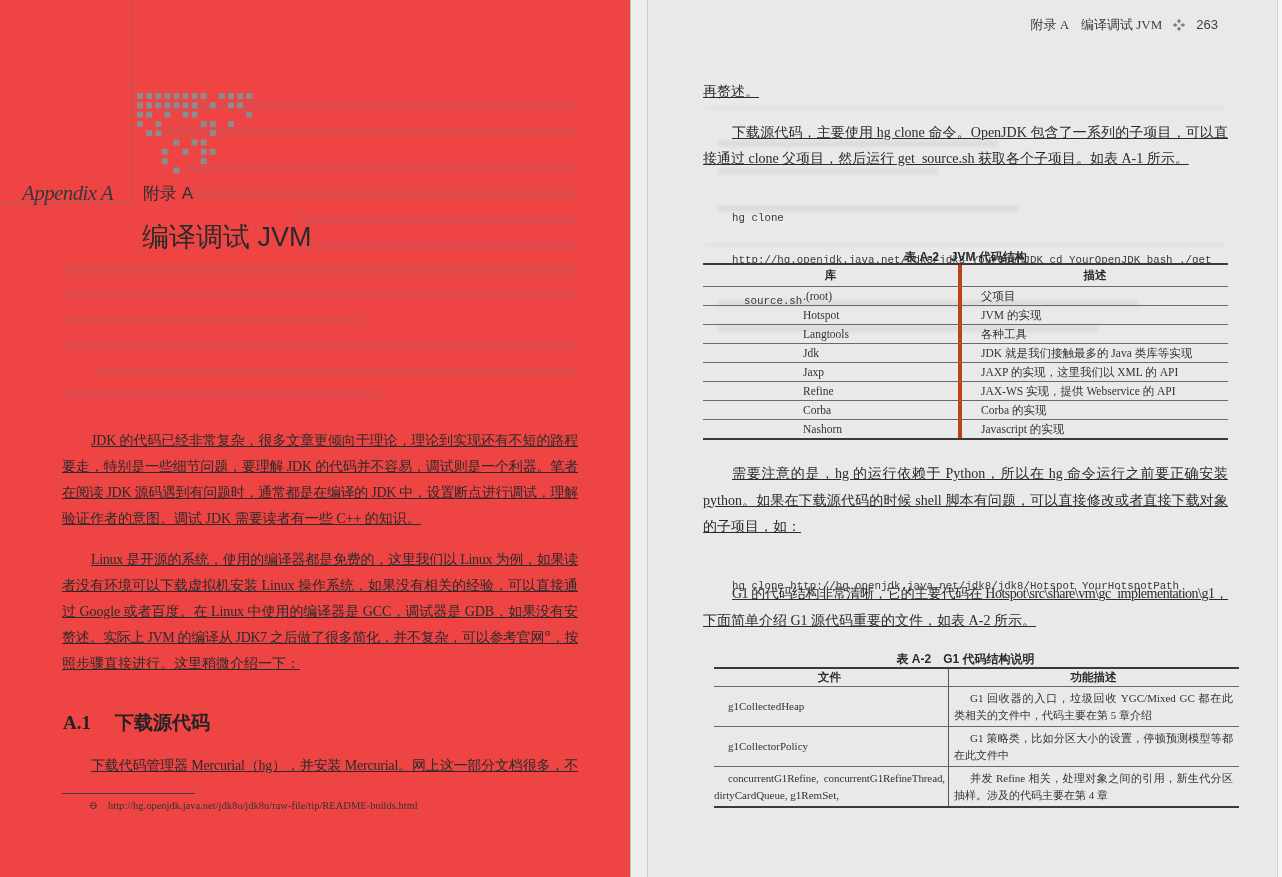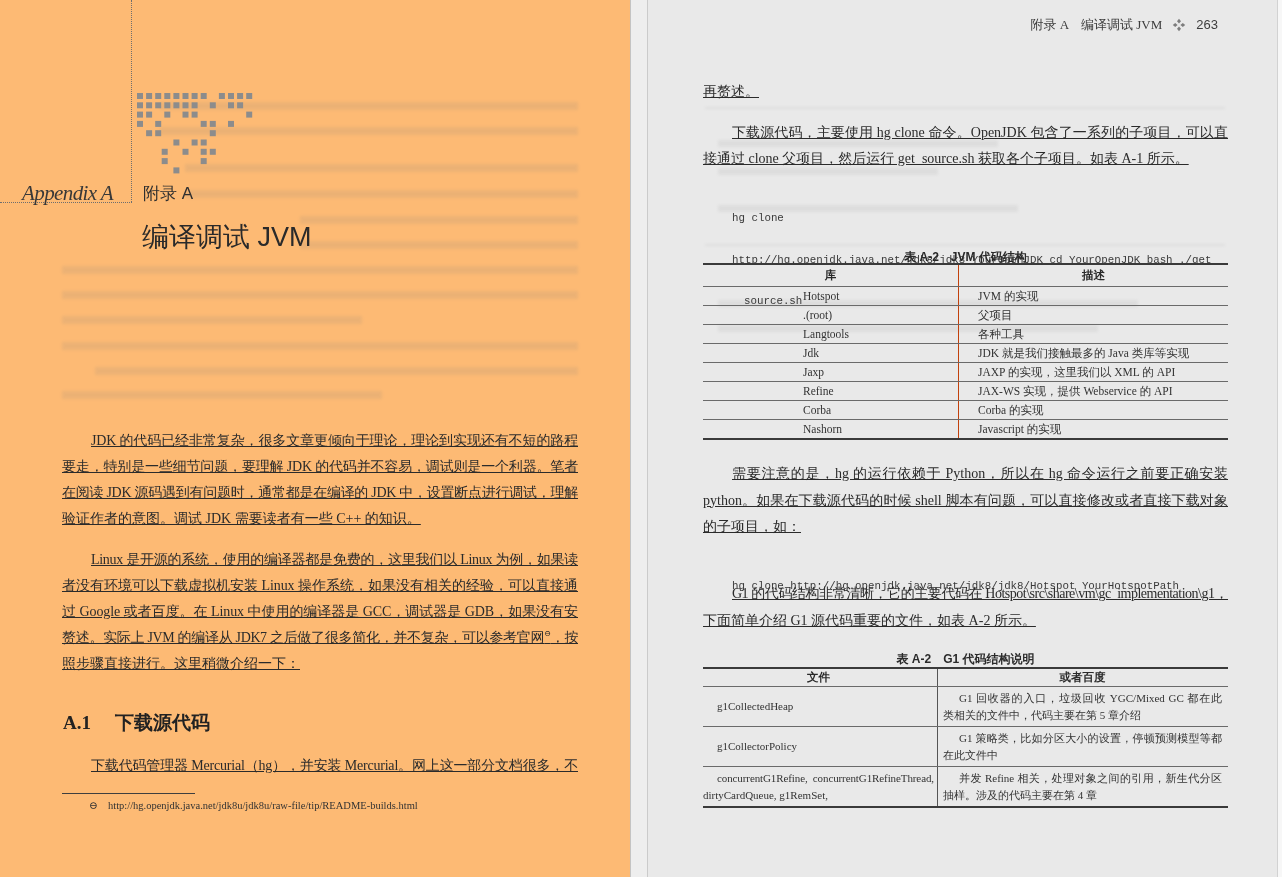--- a/index.html
+++ b/index.html
@@ -2,21 +2,21 @@
 <html><head>
 <meta charset="utf-8">
 <style>
   * { box-sizing: border-box; }
   body {
     margin: 0; width: 1282px; height: 877px; position: relative; overflow: hidden;
     background: #f3f3f3; color: #2c2c2c;
     font-family: "Liberation Serif", "DejaVu Serif", serif;
   }
   .page { position: absolute; top: 0; height: 877px; }
-  #left-page { left: 0; width: 630px; background: #fdba74; }
+  #left-page { left: 0; width: 630px; background: #ef4444; }
   #gutter { left: 630px; width: 18px; background: #eeeeee; border-left: 1px solid #c4c4c4; border-right: 1px solid #cbcbcb; }
   #right-page { left: 648px; width: 629px; background: #e9e9e9; }
   #page-edge { left: 1277px; width: 5px; background: #f7f7f7; border-left: 1px solid #d2d2d2; }
 
   .abs { position: absolute; }
   .bleed { position: absolute; left: 0; top: 0; pointer-events: none; }
 
   
   .block { position: absolute; }
   .lblock { left: 62px; width: 516px; }
@@ -67,26 +67,26 @@
   .caption { position: absolute; left: 55px; width: 525px; height: 16px; line-height: 16px; text-align: center;
     font-family: "Liberation Sans", "DejaVu Sans", sans-serif; font-weight: bold; font-size: 12px; color: #2a2a2a; }
 
   
   .t1 { position: absolute; left: 55px; top: 263px; width: 525px;
     border-top: 2px solid #3a3a3a; border-bottom: 2px solid #3a3a3a; }
   .t1 .row { display: flex; height: 19px; border-top: 1px solid #6a6a6a; }
   .t1 .row.head { height: 21px; border-top: none; }
   .t1 .c1 { width: 255px; padding-left: 100px; line-height: 18px; font-size: 11.5px; color: #333; white-space: nowrap; overflow: hidden; }
   .t1 .c2 { width: 270px; padding-left: 19px; line-height: 18px; font-size: 11.5px; color: #333;
-    border-left: 1px solid #c2410c; white-space: nowrap; overflow: hidden; }
+    border-left: 4px solid #c2410c; white-space: nowrap; overflow: hidden; }
   .t1 .head .c1, .t1 .head .c2 { padding-left: 0; text-align: center; line-height: 21px;
     font-family: "Liberation Sans", "DejaVu Sans", sans-serif; font-weight: bold; color: #2a2a2a; }
 
   
-  .t2 { position: absolute; left: 55px; top: 667px; width: 525px;
+  .t2 { position: absolute; left: 66px; top: 667px; width: 525px;
     border-top: 2px solid #3a3a3a; border-bottom: 2px solid #3a3a3a; }
   .t2 .row { display: flex; height: 40px; border-top: 1px solid #6a6a6a; }
   .t2 .row.head { height: 17px; border-top: none; }
   .t2 .c1 { width: 234px; display: flex; flex-direction: column; justify-content: center; padding: 0 3px 0 0; }
   .t2 .c2 { width: 291px; display: flex; flex-direction: column; justify-content: center; padding: 0 6px 0 5px;
     border-left: 1px solid #555; }
   .t2 .head .c1, .t2 .head .c2 { text-align: center; line-height: 17px;
     font-family: "Liberation Sans", "DejaVu Sans", sans-serif; font-weight: bold; font-size: 11.5px; color: #2a2a2a; }
   .t2 .cl { height: 17px; line-height: 17px; font-size: 11px; color: #333; overflow: hidden;
     text-align: justify; text-align-last: left; }
@@ -259,26 +259,26 @@
   </div>
 
   <div class="caption" style="top:249px">表 A-2　JVM 代码结构</div>
 
   <div class="t1">
     <div class="row head">
       <div class="c1">库</div>
       <div class="c2">描述</div>
     </div>
     <div class="row">
+      <div class="c1">.(root)</div>
+      <div class="c2">父项目</div>
+    </div>
+    <div class="row">
       <div class="c1">Hotspot</div>
       <div class="c2">JVM 的实现</div>
-    </div>
-    <div class="row">
-      <div class="c1">.(root)</div>
-      <div class="c2">父项目</div>
     </div>
     <div class="row">
       <div class="c1">Langtools</div>
       <div class="c2">各种工具</div>
     </div>
     <div class="row">
       <div class="c1">Jdk</div>
       <div class="c2">JDK 就是我们接触最多的 Java 类库等实现</div>
     </div>
     <div class="row">
@@ -312,21 +312,21 @@
   <div class="block rblock" style="top:580px;--lh:27px">
     <div class="ln ind" style="letter-spacing: -0.5px;">G1 的代码结构非常清晰，它的主要代码在 Hotspot\src\share\vm\gc_implementation\g1，</div>
     <div class="ln last">下面简单介绍 G1 源代码重要的文件，如表 A-2 所示。</div>
   </div>
 
   <div class="caption" style="top:651px">表 A-2　G1 代码结构说明</div>
 
   <div class="t2">
     <div class="row head">
       <div class="c1">文件</div>
-      <div class="c2">或者百度</div>
+      <div class="c2">功能描述</div>
     </div>
     <div class="row">
       <div class="c1">
         <div class="cl ind">g1CollectedHeap</div>
       </div>
       <div class="c2">
         <div class="cl ind just">G1 回收器的入口，垃圾回收 YGC/Mixed GC 都在此</div>
         <div class="cl">类相关的文件中，代码主要在第 5 章介绍</div>
       </div>
     </div>

